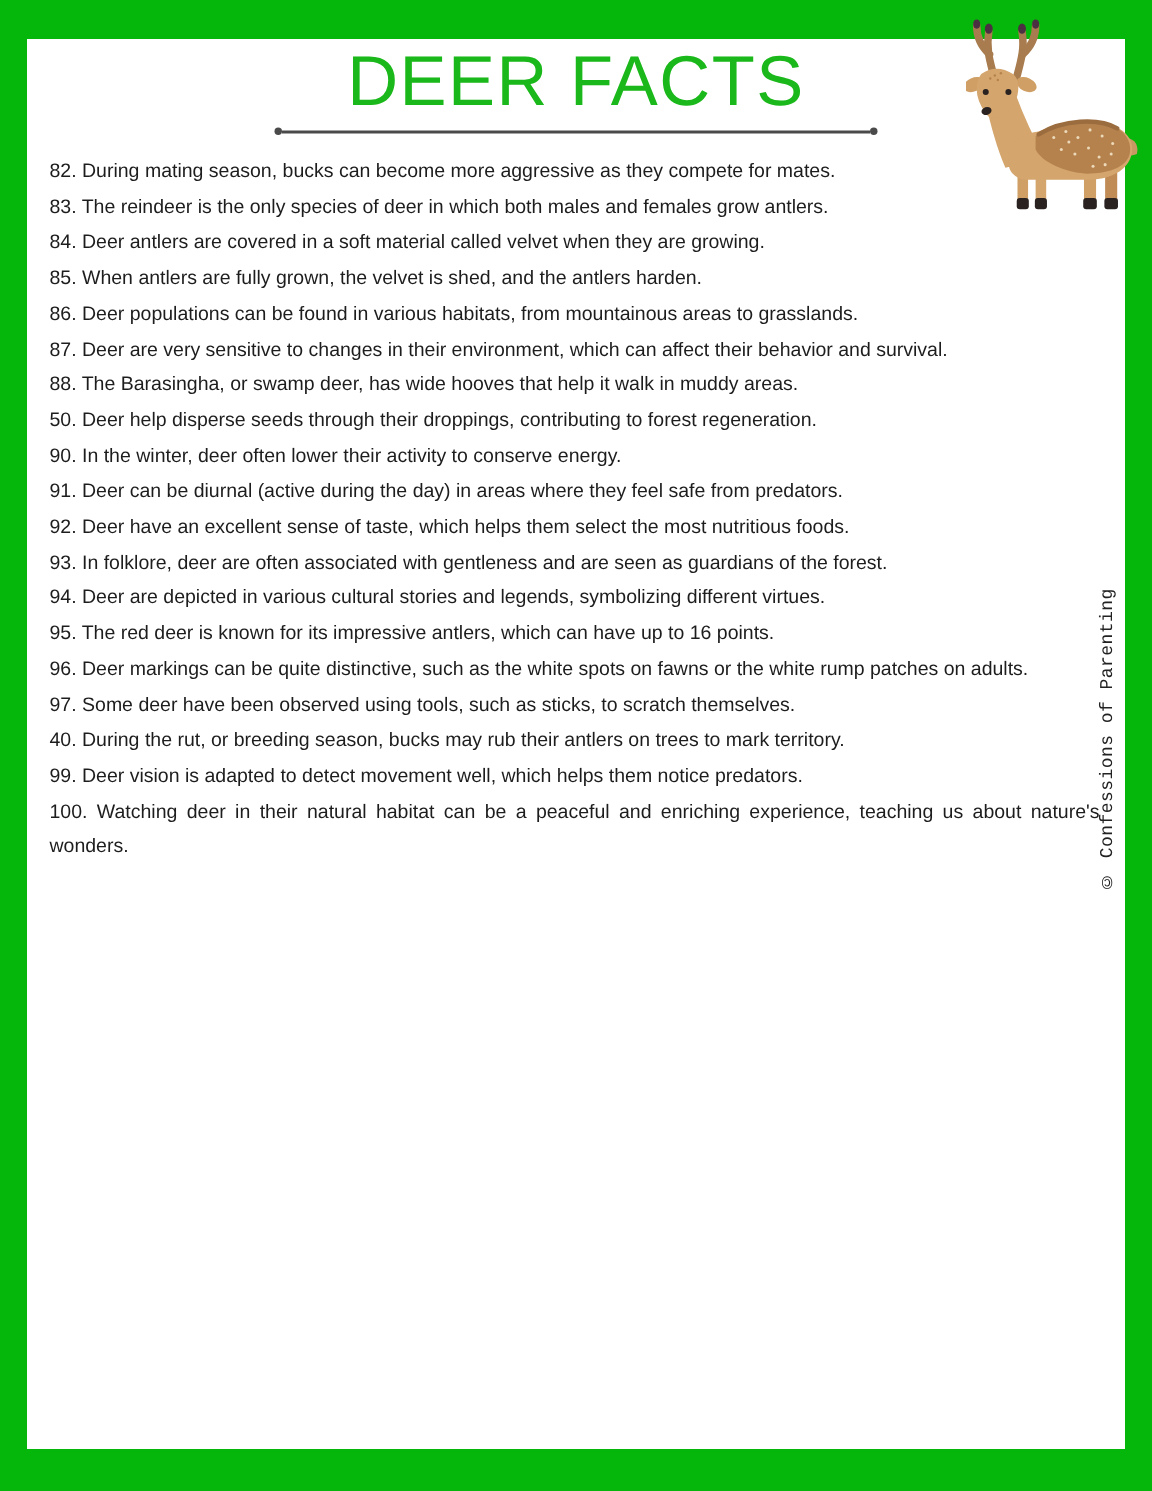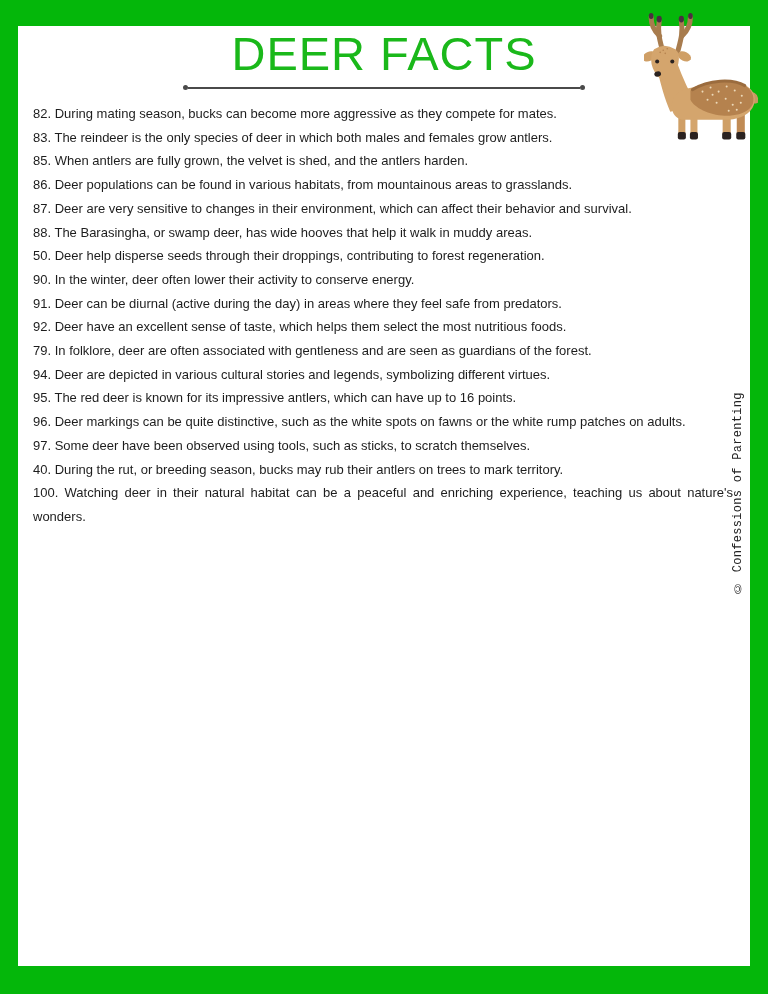--- a/index.html
+++ b/index.html
@@ -73,34 +73,36 @@
         <span class="dot"></span>
         <span class="rule"></span>
         <span class="dot"></span>
       </div>
     </header>
 
     <main class="facts">
       <div class="deer-spacer"></div>
       <p>82. During mating season, bucks can become more aggressive as they compete for mates.</p>
       <p>83. The reindeer is the only species of deer in which both males and females grow antlers.</p>
+      <p>84. Deer antlers are covered in a soft material called velvet when they are growing.</p>
       <p>85. When antlers are fully grown, the velvet is shed, and the antlers harden.</p>
       <p>86. Deer populations can be found in various habitats, from mountainous areas to grasslands.</p>
       <p>87. Deer are very sensitive to changes in their environment, which can affect their behavior and survival.</p>
       <p>88. The Barasingha, or swamp deer, has wide hooves that help it walk in muddy areas.</p>
       <p>50. Deer help disperse seeds through their droppings, contributing to forest regeneration.</p>
       <p>90. In the winter, deer often lower their activity to conserve energy.</p>
       <p>91. Deer can be diurnal (active during the day) in areas where they feel safe from predators.</p>
       <p>92. Deer have an excellent sense of taste, which helps them select the most nutritious foods.</p>
-      <p>79. In folklore, deer are often associated with gentleness and are seen as guardians of the forest.</p>
+      <p>93. In folklore, deer are often associated with gentleness and are seen as guardians of the forest.</p>
       <p>94. Deer are depicted in various cultural stories and legends, symbolizing different virtues.</p>
       <p>95. The red deer is known for its impressive antlers, which can have up to 16 points.</p>
       <p>96. Deer markings can be quite distinctive, such as the white spots on fawns or the white rump patches on adults.</p>
       <p>97. Some deer have been observed using tools, such as sticks, to scratch themselves.</p>
       <p>40. During the rut, or breeding season, bucks may rub their antlers on trees to mark territory.</p>
+      <p>99. Deer vision is adapted to detect movement well, which helps them notice predators.</p>
       <p>100. Watching deer in their natural habitat can be a peaceful and enriching experience, teaching us about nature's wonders.</p>
     </main>
   </div>
 
   <svg class="deer" viewBox="0 0 115 135" aria-hidden="true">
 
     <g stroke="var(--deer-antler,#a87c4e)" stroke-width="5" fill="none" stroke-linecap="round">
       <path d="M19,46 C16,34 13,26 15,14"></path>
       <path d="M15.5,29 C10,24 7,18 7,10"></path>
       <path d="M33,46 C36,34 39,26 37,14"></path>

